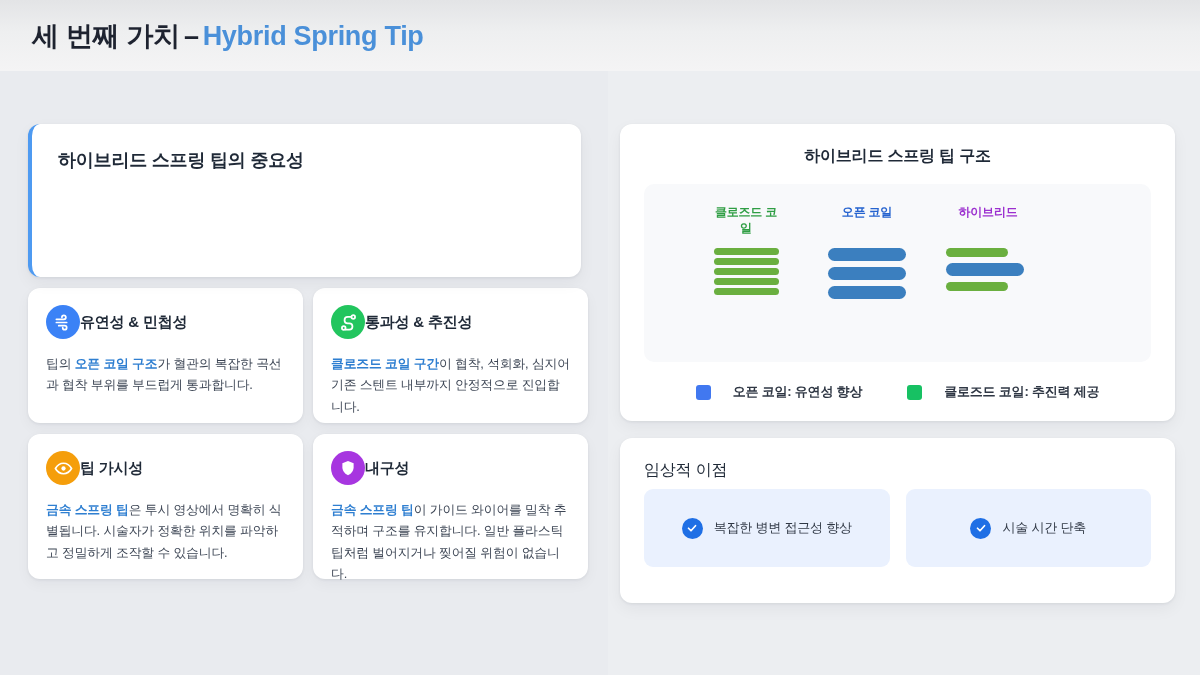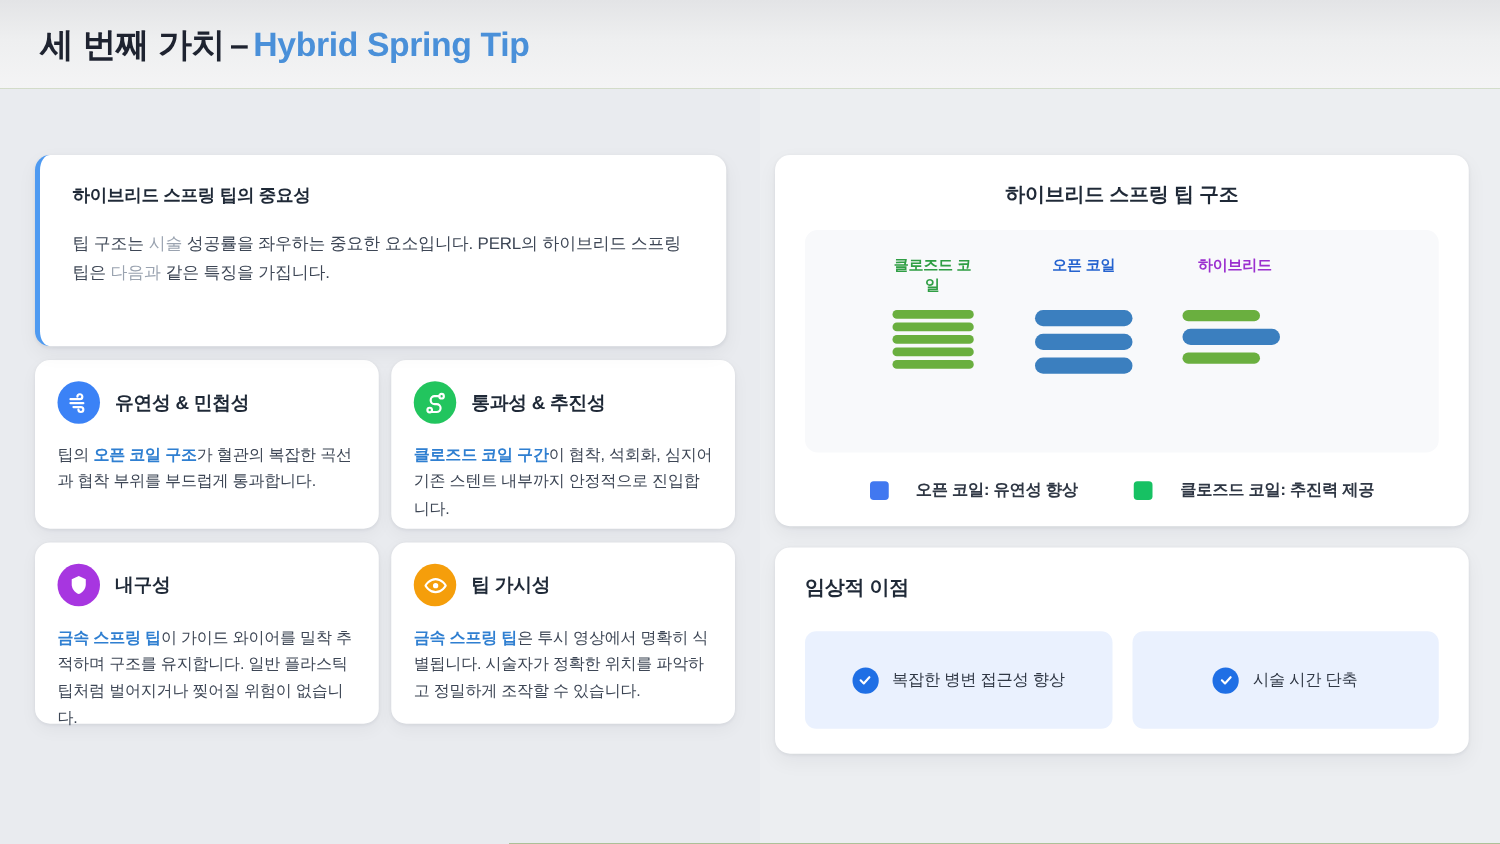--- a/index.html
+++ b/index.html
@@ -15,21 +15,21 @@
     font-family: "Liberation Sans", "DejaVu Sans", sans-serif;
     background: #e8eaee;
     color: #1f2937;
     -webkit-font-smoothing: antialiased;
   }
 
   #page {
     position: relative;
     width: 1200px;
     height: 675px;
-    background: #4d7c0f;
+    background: #15803d;
     overflow: hidden;
   }
 
   
   .header {
     position: absolute;
     left: 0; top: 0;
     width: 1200px;
     height: 71px;
     background: linear-gradient(180deg, #e3e4e6 0%, #eeeff0 45%, #f4f4f5 100%);
@@ -77,21 +77,21 @@
   .intro-card {
     position: relative;
     background: #ffffff;
     border-radius: 12px;
     border-left: 4px solid #4e9af1;
     padding: 24px 26px 26px 26px;
     box-shadow: 0 1px 3px rgba(17,24,39,0.07), 0 6px 16px rgba(17,24,39,0.05);
     height: 153px;
   }
   .intro-title {
-    font-size: 14px;
+    font-size: 18px;
     font-weight: 700;
     color: #1f2937;
     letter-spacing: -0.2px;
     margin-bottom: 17px;
   }
   .intro-body {
     font-size: 13.5px;
     line-height: 1.72;
     color: #3d4655;
     letter-spacing: -0.1px;
@@ -113,21 +113,20 @@
   }
   .fc-row1 {
     height: 135px;
   }
   .fc-row2 {
     height: 145px;
   }
   .feature-head {
     display: flex;
     align-items: center;
-    gap: 12px;
     margin-bottom: 14px;
   }
   .feature-icon {
     width: 34px; height: 34px;
     border-radius: 50%;
     flex: 0 0 34px;
     display: flex;
     align-items: center;
     justify-content: center;
   }
@@ -236,24 +235,24 @@
   .benefits-card {
     background: #ffffff;
     border-radius: 12px;
     padding: 22px 24px 24px 24px;
     box-shadow: 0 1px 3px rgba(17,24,39,0.07), 0 6px 16px rgba(17,24,39,0.05);
     margin-top: 17px;
     height: 165px;
   }
   .benefits-title {
     font-size: 16px;
-    font-weight: 700;
+    font-weight: 400;
     color: #1f2937;
     letter-spacing: -0.2px;
-    margin-bottom: 24px;
+    margin-bottom: 8px;
   }
   .benefits-grid {
     display: grid;
     grid-template-columns: 1fr 1fr;
     gap: 16px;
   }
   .benefit-item {
     background: #eaf1fe;
     border-radius: 9px;
     height: 78px;
@@ -288,21 +287,20 @@
     </div>
   </div>
 
   <div class="bg-left"></div>
   <div class="bg-right"></div>
 
   <div class="col-left">
 
     <div class="intro-card">
       <div class="intro-title">하이브리드 스프링 팁의 중요성</div>
-      <div class="intro-body"><span>팁 구조는 </span><span class="muted">시술</span><span> 성공률을 좌우하는 중요한 요소입니다. PERL의 하이브리드 스프링 팁은 </span><span class="muted">다음과</span><span> 같은 특징을 가집니다.</span></div>
     </div>
 
     <div class="feature-grid">
 
       <div class="feature-card fc-row1">
         <div class="feature-head">
           <div class="feature-icon ic-blue">
             <svg width="19" height="19" viewBox="0 0 24 24" fill="none" stroke="#ffffff" stroke-width="2.2" stroke-linecap="round" stroke-linejoin="round">
               <path d="M3 8h9.5a2.5 2.5 0 1 0-2.5-2.5"></path>
               <path d="M3 12h13"></path>
@@ -323,41 +321,41 @@
               <path d="M15.7 5H11a4 4 0 0 0 0 8h2a4 4 0 0 1 0 8H8.3"></path>
             </svg>
           </div>
           <div class="feature-title">통과성 &amp; 추진성</div>
         </div>
         <div class="feature-text"><span></span><span class="hl">클로즈드 코일 구간</span><span>이 협착, 석회화, 심지어 기존 스텐트 내부까지 안정적으로 진입합니다.</span></div>
       </div>
 
       <div class="feature-card fc-row2">
         <div class="feature-head">
-          <div class="feature-icon ic-purple">
-            <svg width="18" height="18" viewBox="0 0 24 24" fill="#ffffff">
-              <path d="M12 2.5 4.5 5.8v5.3c0 4.7 3.2 9.1 7.5 10.4 4.3-1.3 7.5-5.7 7.5-10.4V5.8L12 2.5z"></path>
-            </svg>
-          </div>
-          <div class="feature-title">내구성</div>
-        </div>
-        <div class="feature-text"><span></span><span class="hl">금속 스프링 팁</span><span>이 가이드 와이어를 밀착 추적하며 구조를 유지합니다. 일반 플라스틱 팁처럼 벌어지거나 찢어질 위험이 없습니다.</span></div>
-      </div>
-
-      <div class="feature-card fc-row2">
-        <div class="feature-head">
           <div class="feature-icon ic-orange">
             <svg width="19" height="19" viewBox="0 0 24 24" fill="none" stroke="#ffffff" stroke-width="2.1" stroke-linecap="round" stroke-linejoin="round">
               <path d="M1.8 12S5.5 5.4 12 5.4 22.2 12 22.2 12 18.5 18.6 12 18.6 1.8 12 1.8 12z"></path>
               <circle cx="12" cy="12" r="2.7" fill="#ffffff" stroke="none"></circle>
             </svg>
           </div>
           <div class="feature-title">팁 가시성</div>
         </div>
         <div class="feature-text"><span></span><span class="hl">금속 스프링 팁</span><span>은 투시 영상에서 명확히 식별됩니다. 시술자가 정확한 위치를 파악하고 정밀하게 조작할 수 있습니다.</span></div>
+      </div>
+
+      <div class="feature-card fc-row2">
+        <div class="feature-head">
+          <div class="feature-icon ic-purple">
+            <svg width="18" height="18" viewBox="0 0 24 24" fill="#ffffff">
+              <path d="M12 2.5 4.5 5.8v5.3c0 4.7 3.2 9.1 7.5 10.4 4.3-1.3 7.5-5.7 7.5-10.4V5.8L12 2.5z"></path>
+            </svg>
+          </div>
+          <div class="feature-title">내구성</div>
+        </div>
+        <div class="feature-text"><span></span><span class="hl">금속 스프링 팁</span><span>이 가이드 와이어를 밀착 추적하며 구조를 유지합니다. 일반 플라스틱 팁처럼 벌어지거나 찢어질 위험이 없습니다.</span></div>
       </div>
 
     </div>
   </div>
 
   <div class="col-right">
 
     <div class="diagram-card">
       <div class="diagram-title">하이브리드 스프링 팁 구조</div>
 

